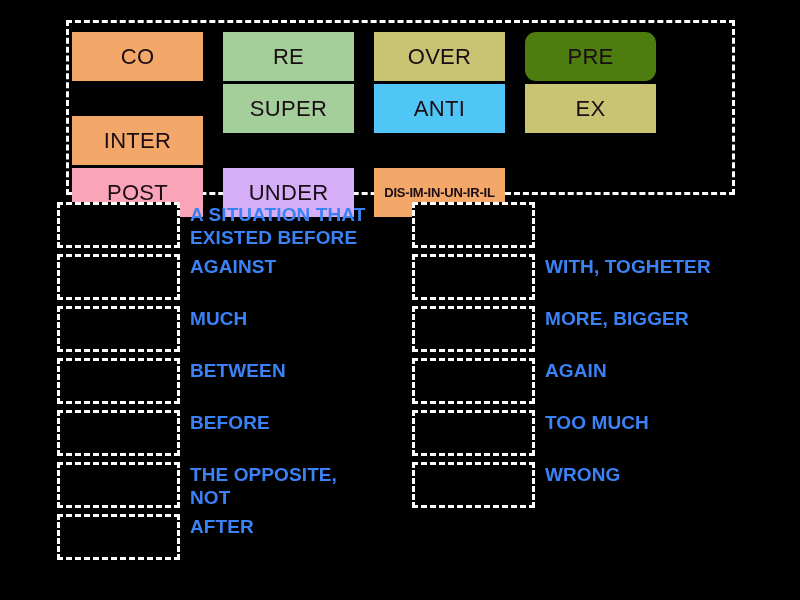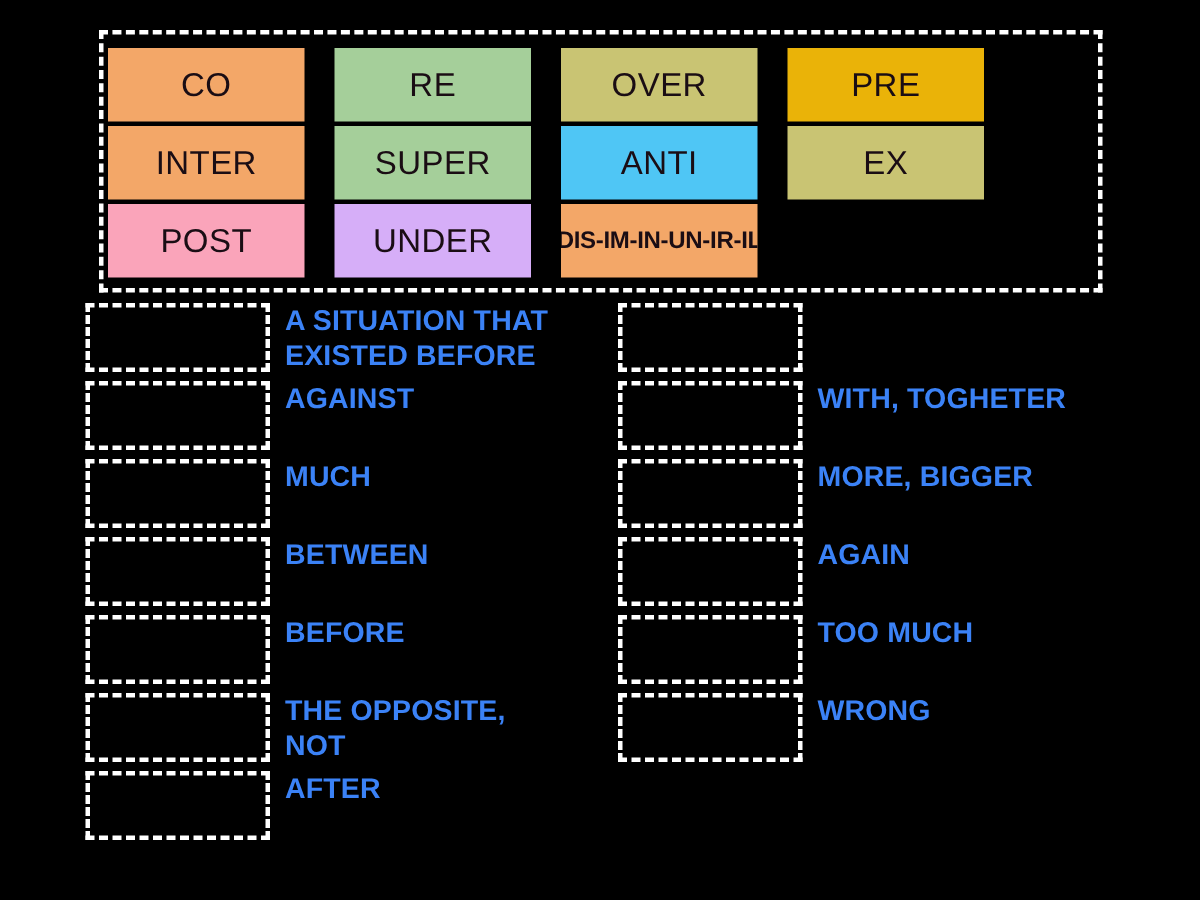--- a/index.html
+++ b/index.html
@@ -40,21 +40,21 @@
     justify-content: center;
     color: #1a0d14;
     font-size: 22px;
     font-weight: 400;
     letter-spacing: 0.3px;
     line-height: 1;
     overflow: hidden;
     white-space: nowrap;
   }
   .tile.small {
-    font-size: 16px;
+    font-size: 13px;
     font-weight: 700;
     letter-spacing: -0.2px;
   }
 
   
   .answer-col {
     position: absolute;
     top: 202px;
   }
   #answer-col-left  { left: 57px; }
@@ -86,24 +86,24 @@
   }
 </style>
 </head>
 <body>
 
 <div id="tile-bank">
     <div class="tile-row">
       <div class="tile" style="background: rgb(243, 167, 104);">CO</div>
       <div class="tile" style="background: rgb(165, 207, 154);">RE</div>
       <div class="tile" style="background: rgb(201, 196, 115);">OVER</div>
-      <div class="tile" style="background: #eab308;">PRE</div>
+      <div class="tile" style="background: #4d7c0f; border-radius: 11px;">PRE</div>
     </div>
     <div class="tile-row">
-      <div class="tile" style="background: rgb(243, 167, 104);">INTER</div>
+      <div class="tile" style="background: rgb(243, 167, 104); margin-top: 32px;">INTER</div>
       <div class="tile" style="background: rgb(165, 207, 154);">SUPER</div>
       <div class="tile" style="background: rgb(79, 198, 245);">ANTI</div>
       <div class="tile" style="background: rgb(201, 196, 115);">EX</div>
     </div>
     <div class="tile-row">
       <div class="tile" style="background: rgb(250, 164, 186);">POST</div>
       <div class="tile" style="background: rgb(214, 174, 248);">UNDER</div>
       <div class="tile small" style="background: rgb(243, 167, 104);">DIS-IM-IN-UN-IR-IL</div>
     </div>
   </div>

